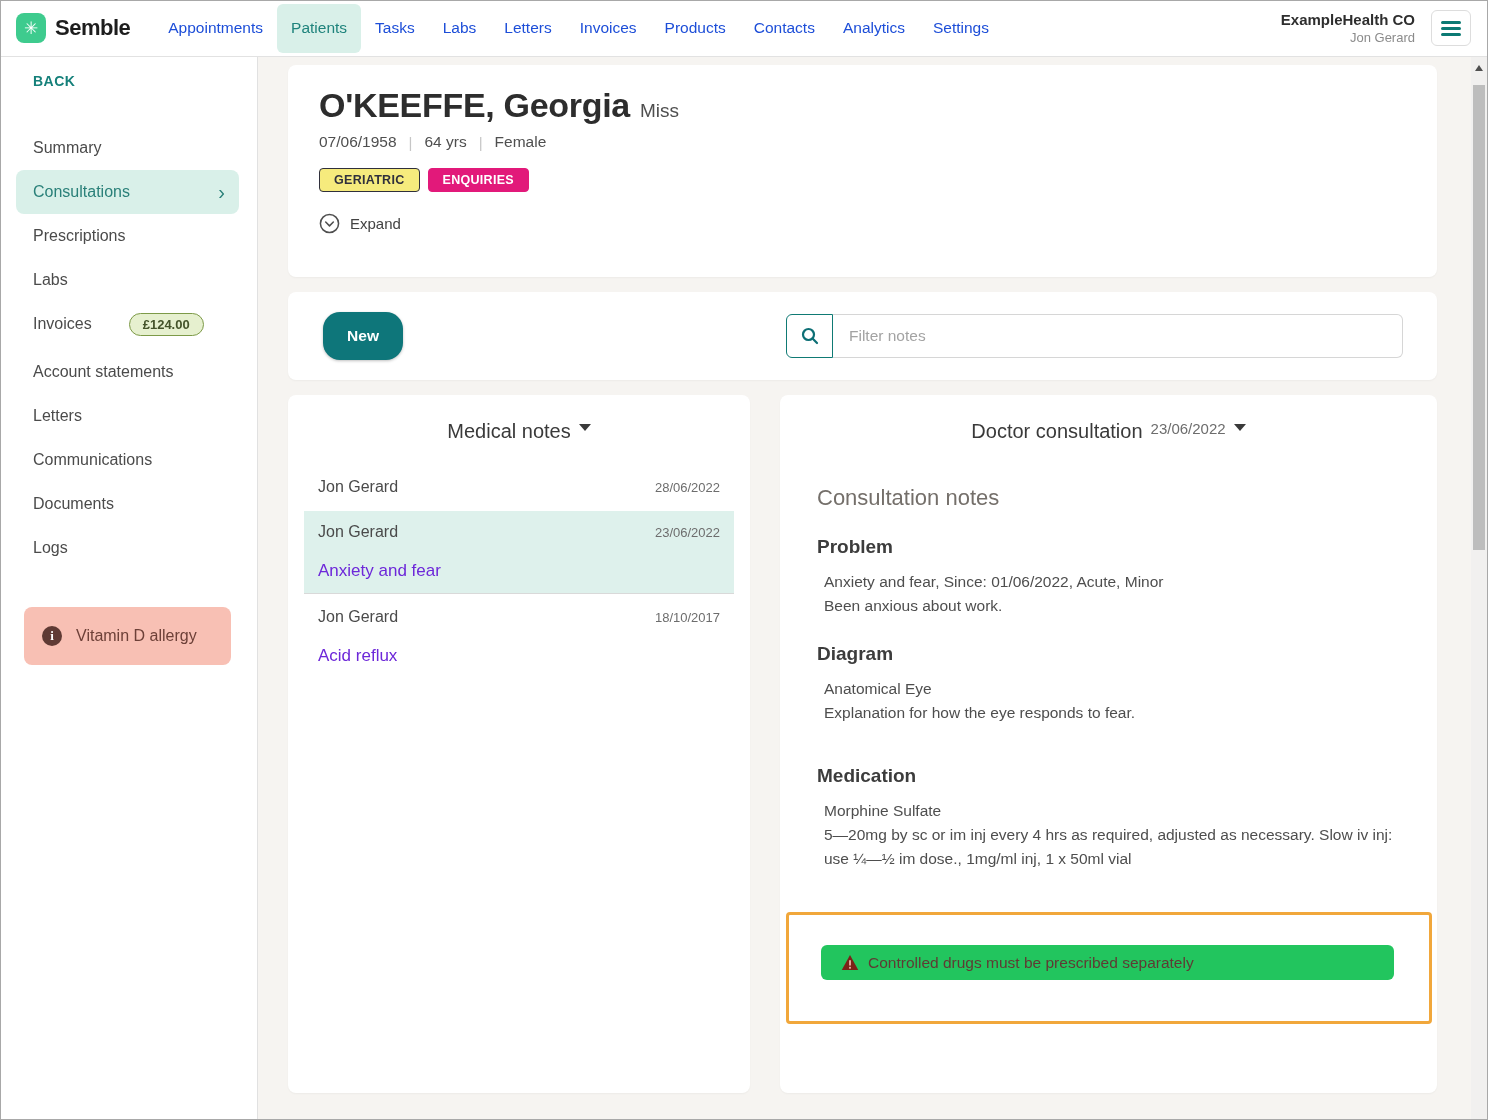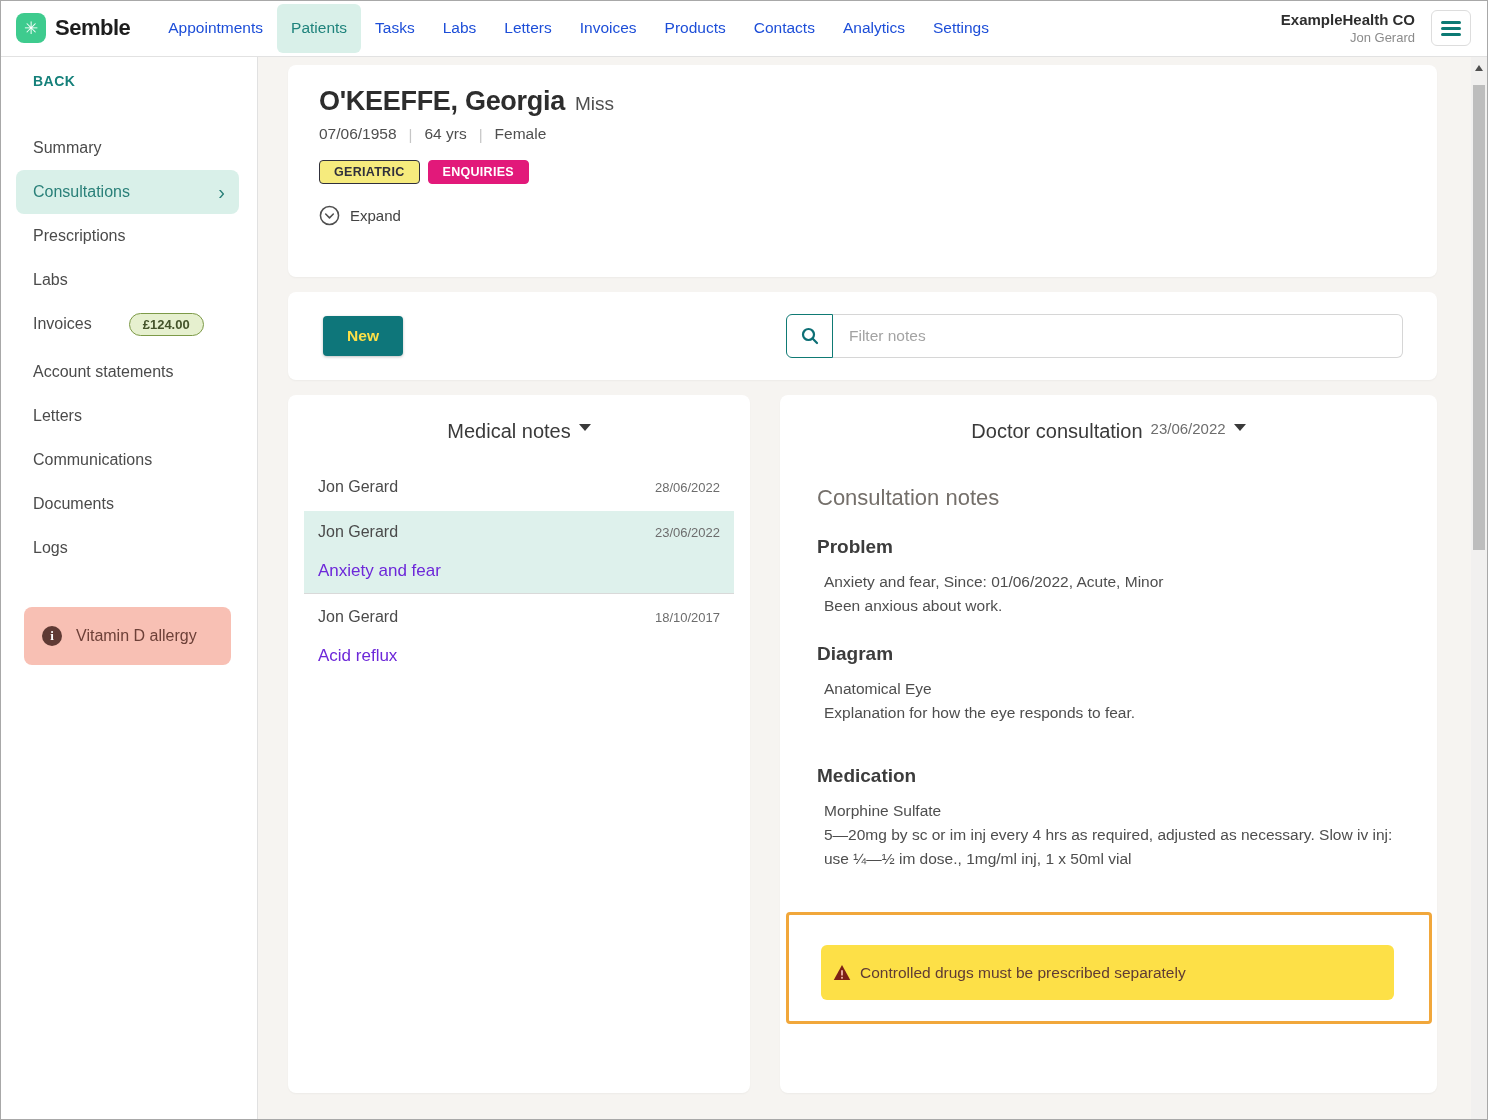--- a/index.html
+++ b/index.html
@@ -73,35 +73,35 @@
     width:20px; height:20px; border-radius:50%; background:#5f3a34; color:#fff;
     font-size:13px; font-weight:700; display:flex; align-items:center; justify-content:center;
     font-family:"Liberation Serif","DejaVu Serif",serif;
   }
   .allergy-text { font-size:16px; color:#6d4038; }
 
   
   .card { position:absolute; background:#fff; border-radius:8px; box-shadow:0 1px 2px rgba(0,0,0,0.04); }
   .patient-card { left:288px; top:65px; width:1149px; height:212px; padding:21px 30px 0 31px; }
   .patient-name-row { display:flex; align-items:baseline; gap:10px; }
-  .patient-name { font-size:27px; font-weight:700; color:#2d2d2d; letter-spacing:-0.3px; }
+  .patient-name { font-size:34px; font-weight:700; color:#2d2d2d; letter-spacing:-0.3px; }
   .patient-title { font-size:19px; color:#4f4f4f; }
   .patient-meta { margin-top:8px; font-size:15.5px; color:#4f4f4f; display:flex; align-items:center; }
   .meta-sep { color:#c6c6c6; margin:0 12px; font-size:15px; }
   .tag-row { margin-top:17px; display:flex; gap:8px; }
   .tag { border-radius:4px; font-size:12.5px; font-weight:700; letter-spacing:0.3px; padding:4px 14px; }
   .tag-yellow { background:#f6eb7d; border:1.5px solid #30303c; color:#30303c; }
   .tag-pink { background:#e2197a; border:1.5px solid #e2197a; color:#fff; }
   .expand-row { margin-top:21px; display:flex; align-items:center; gap:10px; cursor:pointer; width:110px; }
   .expand-icon { width:21px; height:21px; }
   .expand-label { font-size:15px; color:#434343; }
 
   .toolbar-card { left:288px; top:292px; width:1149px; height:88px; display:flex; align-items:center; padding:0 34px 0 35px; }
   .new-btn {
-    width:80px; height:40px; background:#0e767a; color:#fde047; border:none; border-radius:4px;
+    width:80px; height:48px; background:#0e767a; color:#ffffff; border:none; border-radius:17px;
     font-size:15.5px; font-weight:700; cursor:pointer; font-family:inherit;
     box-shadow:0 1px 3px rgba(0,0,0,0.25);
   }
   .search-group { margin-left:auto; display:flex; width:617px; height:44px; }
   .search-icon-box {
     width:47px; height:44px; border:1.5px solid #0f7a74; border-radius:6px 0 0 6px;
     background:#fff; display:flex; align-items:center; justify-content:center; cursor:pointer; z-index:2;
   }
   .filter-input {
     flex:1; height:44px; border:1px solid #d6d6d6; border-left:none; border-radius:0 6px 6px 0;
@@ -131,22 +131,22 @@
   .notes-heading { font-size:22px; color:#746f6a; font-weight:400; }
   .section-heading { font-size:19px; font-weight:700; color:#3c3c3c; margin-top:25px; }
   .section-heading.spaced { margin-top:40px; }
   .section-lines { margin-top:12px; padding-left:7px; }
   .section-lines div { font-size:15.5px; color:#4e4e4e; line-height:24px; }
   .warning-outer {
     position:absolute; left:6px; top:517px; width:646px; height:112px;
     border:3px solid #f1a73b; border-radius:4px; background:#fff;
   }
   .warning-inner {
-    margin:30px 35px 0 32px; height:55px; background:#fde047; border-radius:6px;
-    display:flex; align-items:center; gap:9px; padding:0 12px;
+    margin:30px 35px 0 32px; height:35px; background:#22c55e; border-radius:6px;
+    display:flex; align-items:center; gap:9px; padding:0 20px;
   }
   .warning-text { font-size:15.5px; color:#5f3b34; }
 
   
   .scrollbar {
     position:absolute; right:1px; top:57px; bottom:1px; width:16px;
     background:#f1f0ef; z-index:6;
   }
   .scroll-up-arrow {
     position:absolute; top:8px; left:4px; width:0; height:0;

